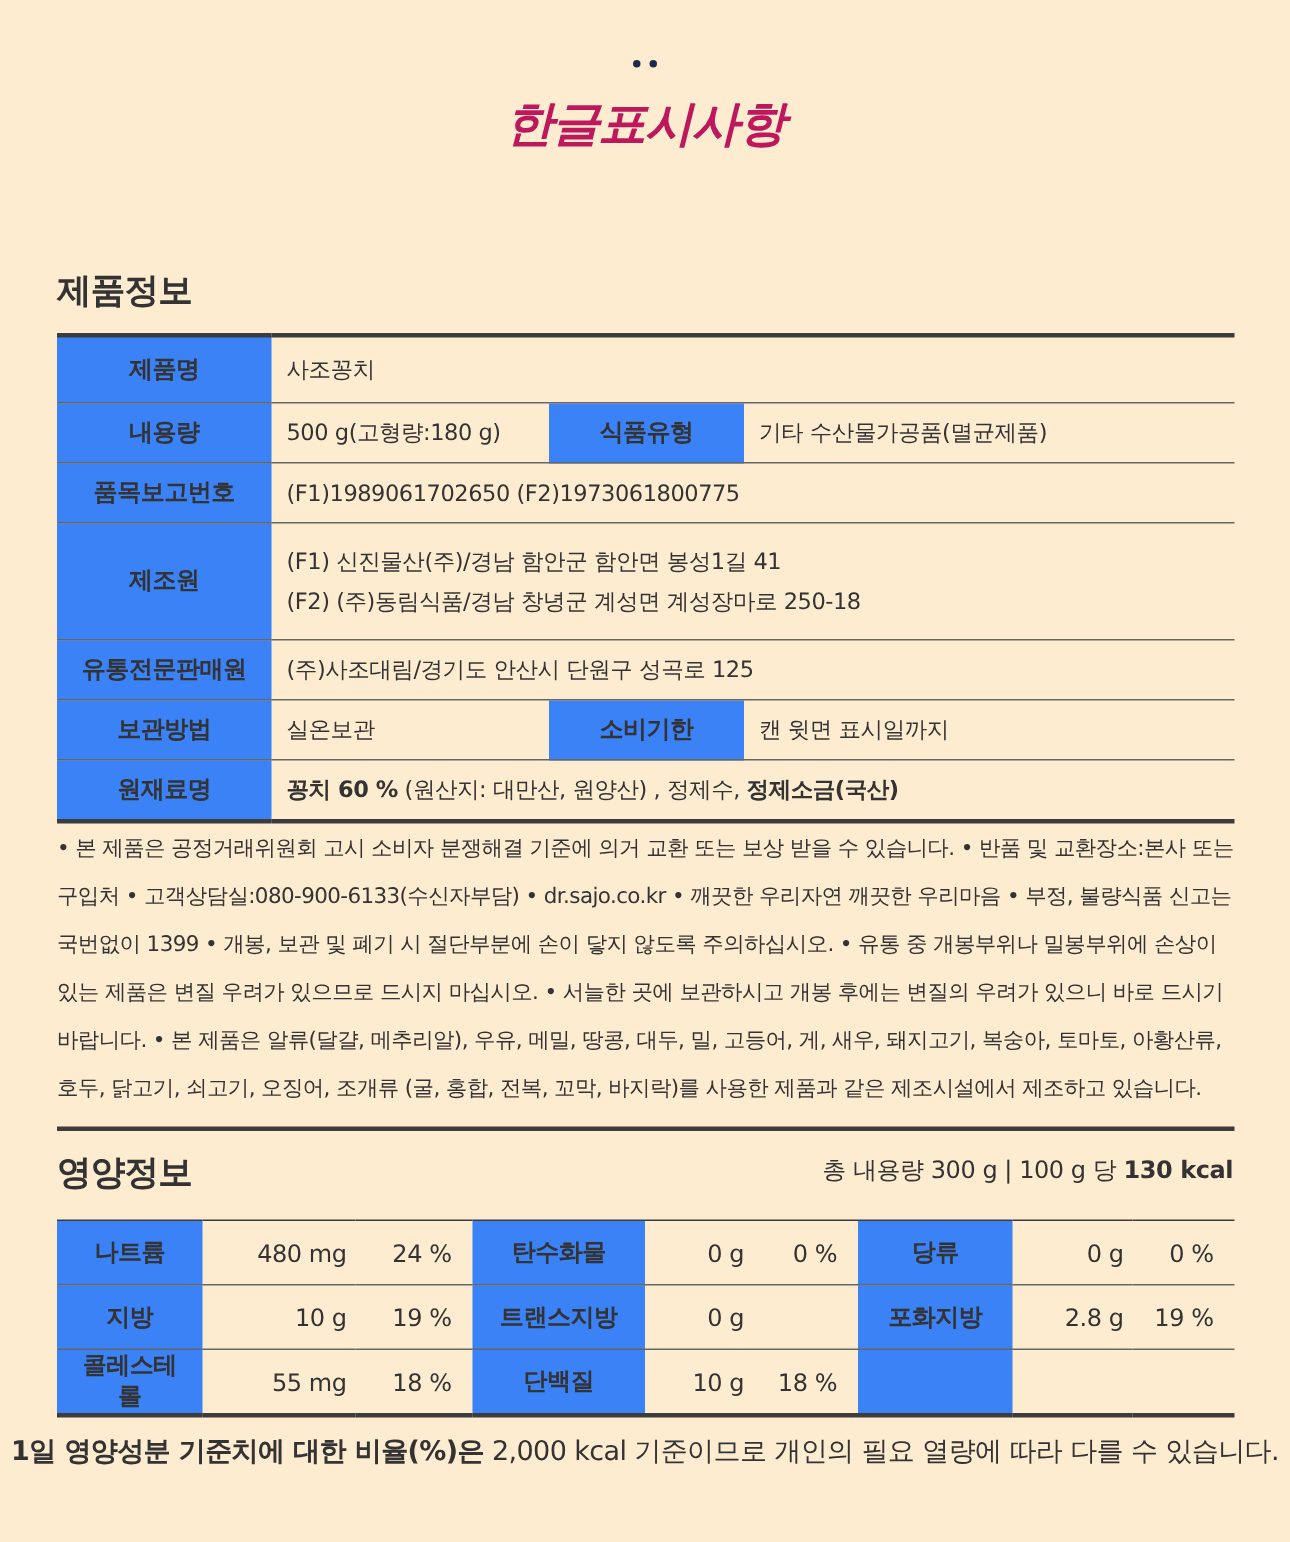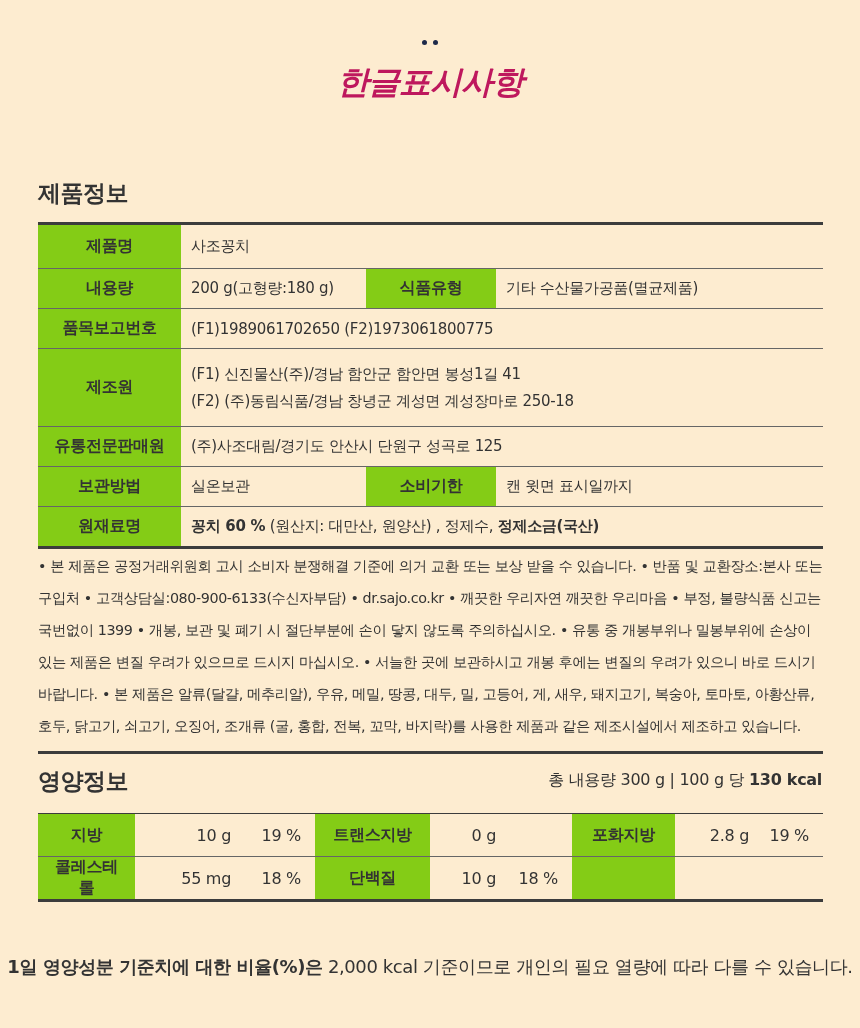--- a/index.html
+++ b/index.html
@@ -8,21 +8,21 @@
 
   .header { position: absolute; top: 30px; left: 0; width: 860px; text-align: center; }
   .subtitle { font-family: "DejaVu Sans", sans-serif; font-weight: bold; font-size: 22px; color: #1d2a4a; letter-spacing: 0.5px; display: inline-flex; align-items: center; gap: 6px; }
   .dot { width: 5px; height: 5px; border-radius: 50%; background: #1d2a4a; display: inline-block; }
   .title { font-size: 32px; font-weight: bold; color: #be185d; margin-top: 12px; letter-spacing: -1px; font-style: italic; }
 
   .section-title { position: absolute; left: 38px; font-size: 23px; font-weight: bold; color: #333; letter-spacing: -0.5px; text-align: right; }
 
   table { border-collapse: collapse; position: absolute; left: 38px; width: 785px; table-layout: fixed; }
   td { font-size: 15px; color: #333; padding: 0 10px; vertical-align: middle; border-bottom: 1.5px solid #666; letter-spacing: -0.3px; }
-  td.lbl { background: #84cc16; text-align: center; font-weight: bold; font-size: 16px; }
+  td.lbl { background: #3b82f6; text-align: center; font-weight: bold; font-size: 16px; }
   td.val { background: transparent; }
   .info-table { top: 222px; border-top: 3px solid #3c3c3c; }
   .info-table tr:last-child td { border-bottom: 3px solid #3c3c3c; }
   .info-table td.val b { font-weight: bold; }
 
   .notes { position: absolute; left: 38px; top: 550px; width: 785px; font-size: 14.3px; line-height: 32px; color: #333; letter-spacing: -0.4px; }
   .notes-divider { position: absolute; left: 38px; top: 751px; width: 785px; height: 0; border-top: 3px solid #3c3c3c; }
 
   .nut-summary { position: absolute; right: 38px; top: 770px; font-size: 16px; color: #333; letter-spacing: -0.3px; }
   .nut-summary b { font-weight: bold; margin-top: 43px; }
@@ -56,21 +56,21 @@
       <col style="width:130px">
       <col style="width:327px">
   </colgroup>
   <tbody>
       <tr style="height:45px">
     <td class="lbl">제품명</td>
     <td class="val" colspan="3">사조꽁치</td>
   </tr>
   <tr style="height:40px">
     <td class="lbl">내용량</td>
-    <td class="val">200 g(고형량:180 g)</td>
+    <td class="val">500 g(고형량:180 g)</td>
     <td class="lbl">식품유형</td>
     <td class="val">기타 수산물가공품(멸균제품)</td>
   </tr>
   <tr style="height:40px">
     <td class="lbl">품목보고번호</td>
     <td class="val" colspan="3">(F1)1989061702650 (F2)1973061800775</td>
   </tr>
   <tr style="height:78px">
     <td class="lbl">제조원</td>
     <td class="val" colspan="3" style="line-height:27px">
@@ -107,20 +107,31 @@
       <col style="width:102px">
       <col style="width:78px">
     <col style="width:115px">
       <col style="width:72px">
       <col style="width:70px">
     <col style="width:103px">
       <col style="width:80px">
       <col style="width:68px">
   </colgroup>
   <tbody>
+      <tr>
+    <td class="lbl">나트륨</td>
+    <td class="amt">480 mg</td>
+    <td class="pct">24 %</td>
+    <td class="lbl">탄수화물</td>
+    <td class="amt">0 g</td>
+    <td class="pct">0 %</td>
+    <td class="lbl">당류</td>
+    <td class="amt">0 g</td>
+    <td class="pct">0 %</td>
+  </tr>
   <tr>
     <td class="lbl">지방</td>
     <td class="amt">10 g</td>
     <td class="pct">19 %</td>
     <td class="lbl">트랜스지방</td>
     <td class="amt">0 g</td>
     <td class="pct"></td>
     <td class="lbl">포화지방</td>
     <td class="amt">2.8 g</td>
     <td class="pct">19 %</td>

